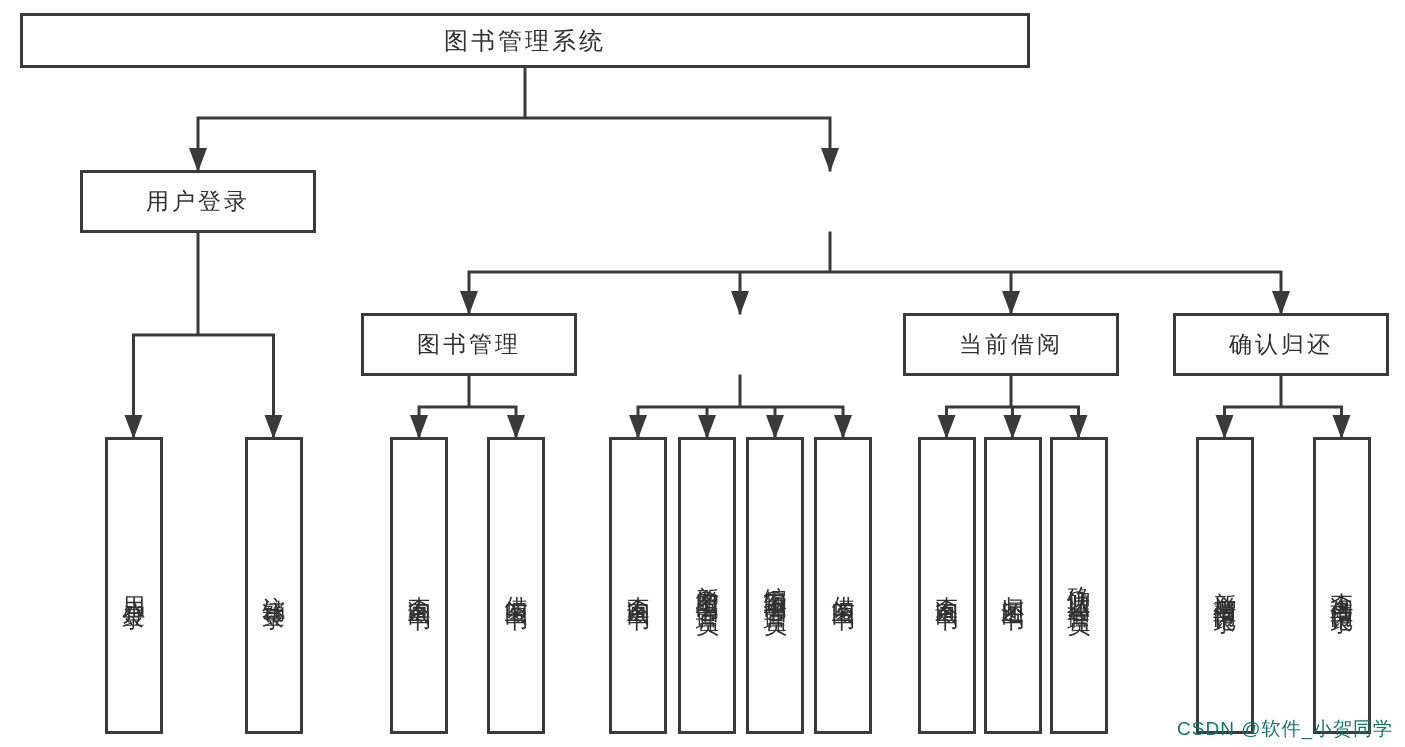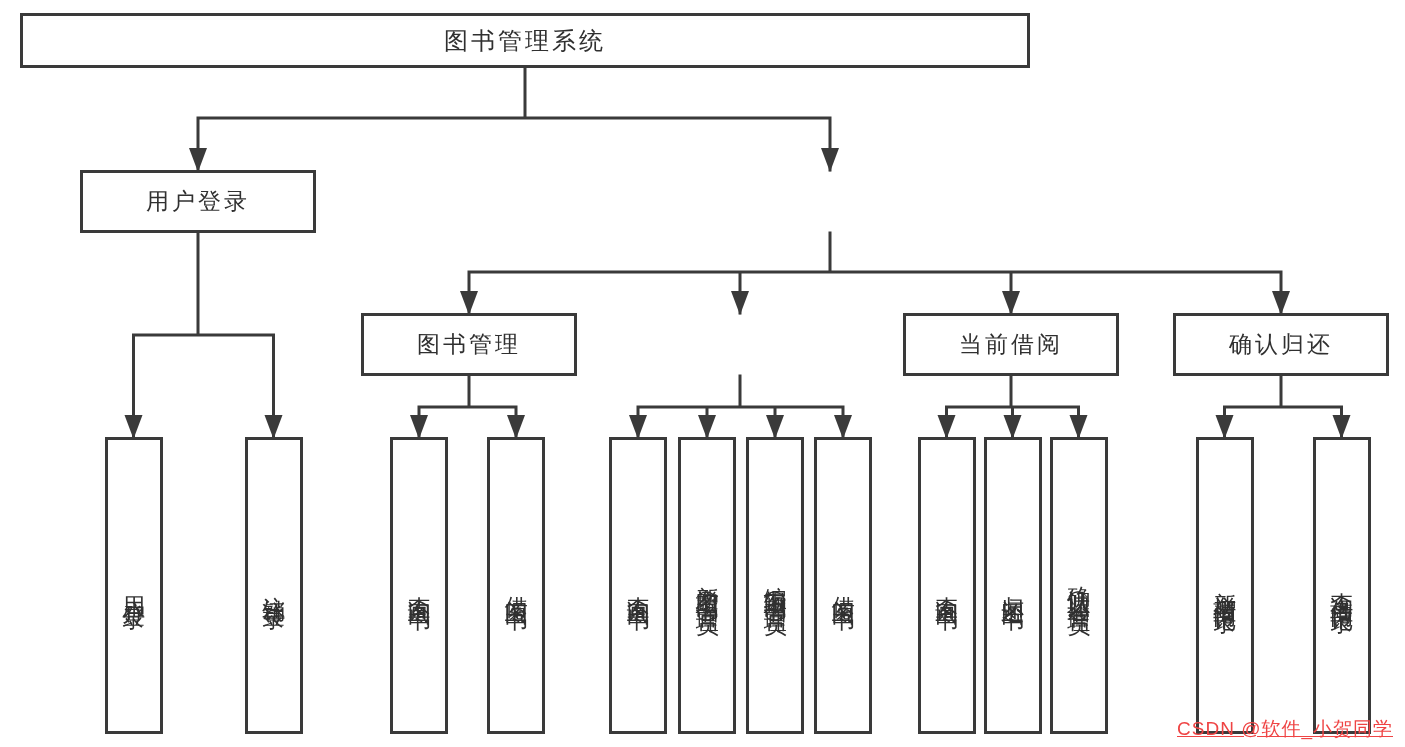--- a/index.html
+++ b/index.html
@@ -48,24 +48,23 @@
     line-height: 1.1;
     writing-mode: vertical-rl;
     white-space: nowrap;
   }
   .watermark {
     position: absolute;
     right: 12px;
     bottom: 5px;
     font-size: 19px;
     letter-spacing: 1px;
-    color: #ef4444;
+    color: #0f766e;
     white-space: nowrap;
     z-index: 3;
-    text-decoration: underline;
   }
 </style>
 </head>
 <body>
 
 <div class="canvas">
 
   <svg class="connectors" viewBox="0 0 1405 747" xmlns="http://www.w3.org/2000/svg" aria-hidden="true">
     <path fill="none" stroke="#3a3a3a" stroke-width="3" stroke-linecap="square" d="M525 68 V118 M198 118 H830 M198 118 V170 M830 118 V170
          M198 233 V335 M133.5 335 H273.5 M133.5 335 V437 M273.5 335 V437

